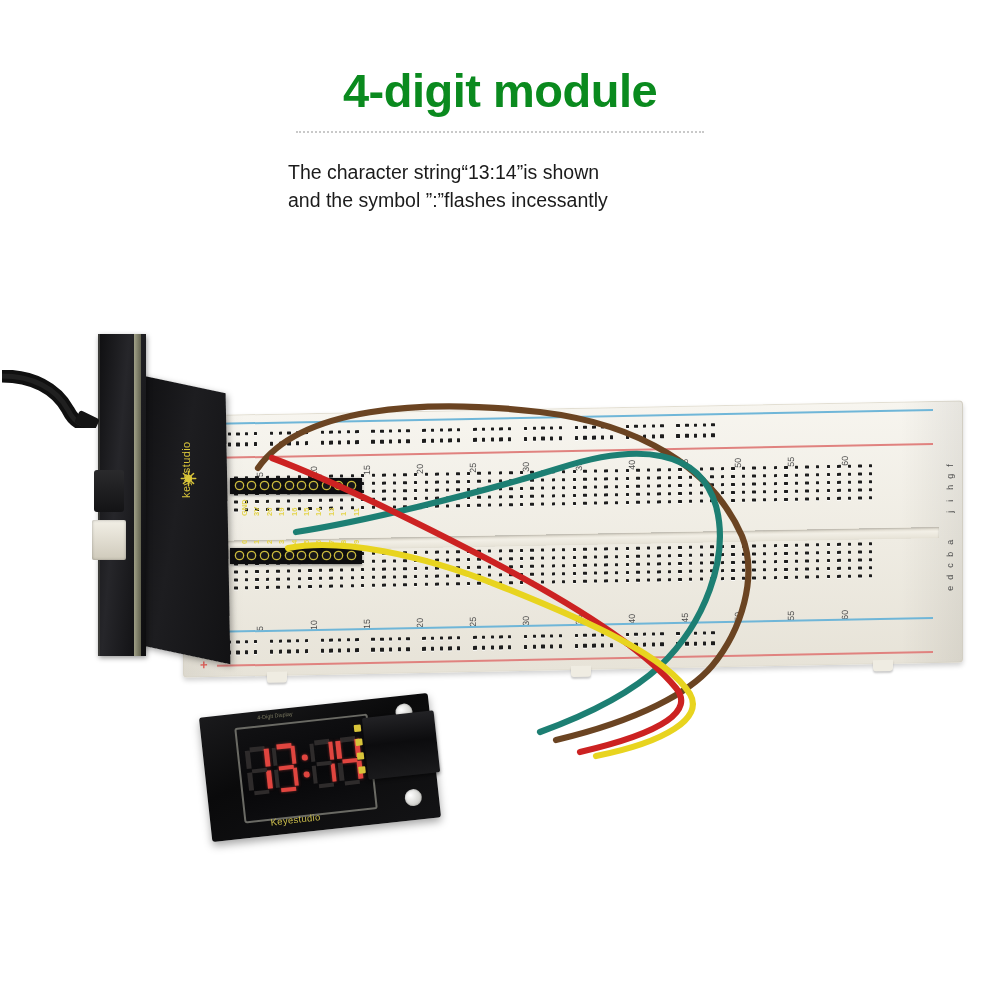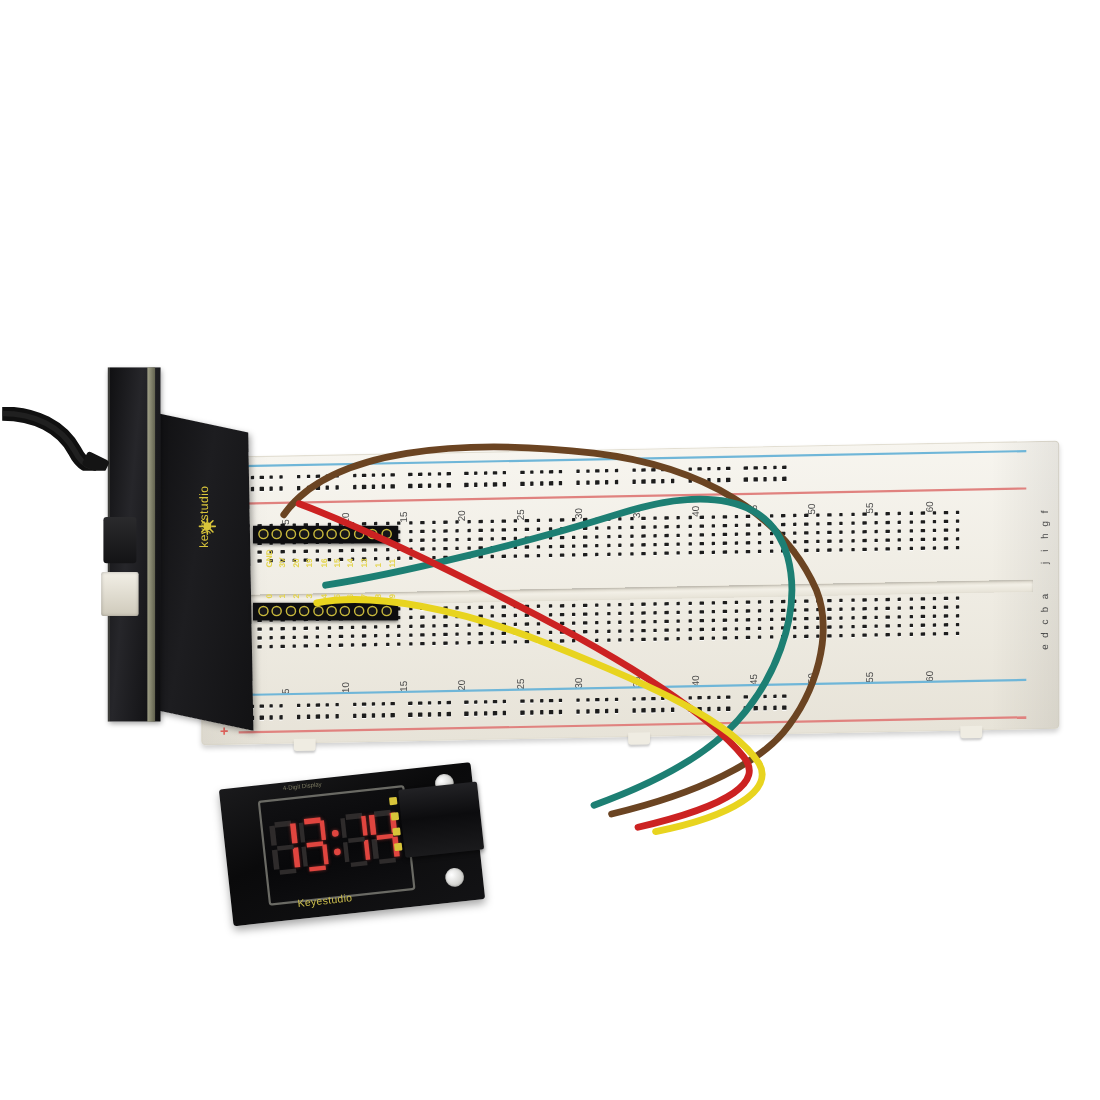--- a/index.html
+++ b/index.html
@@ -138,20 +138,28 @@
   .mod-conn{position:absolute;left:162px;top:18px;width:72px;height:62px;
     background:linear-gradient(180deg,#222225,#0c0c0e 45%,#1a1a1c);
     border-radius:2px;box-shadow:0 2px 4px rgba(0,0,0,.45);}
   .connpin{position:absolute;left:-9px;width:7px;height:7px;border-radius:1px;background:#d8c43a;}
 </style>
 </head>
 <body>
 
 <div id="page">
 
+  <div class="header">
+    <div class="title">4-digit module</div>
+    <div class="divider"></div>
+    <div class="subtitle">
+      <div>The character string“13:14”is shown</div>
+      <div>and the symbol ”:”flashes incessantly</div>
+    </div>
+  </div>
 
   <div class="scene">
 
     <div class="bb">
       <div class="bb-shade"></div>
 
       <div class="rail" style="top:6px;">
         <div class="ln blue" style="top:2px;"></div>
         <div class="ln red" style="top:36px;"></div>
         <div class="sgn m" style="left:18px;top:-3px;">−</div>

